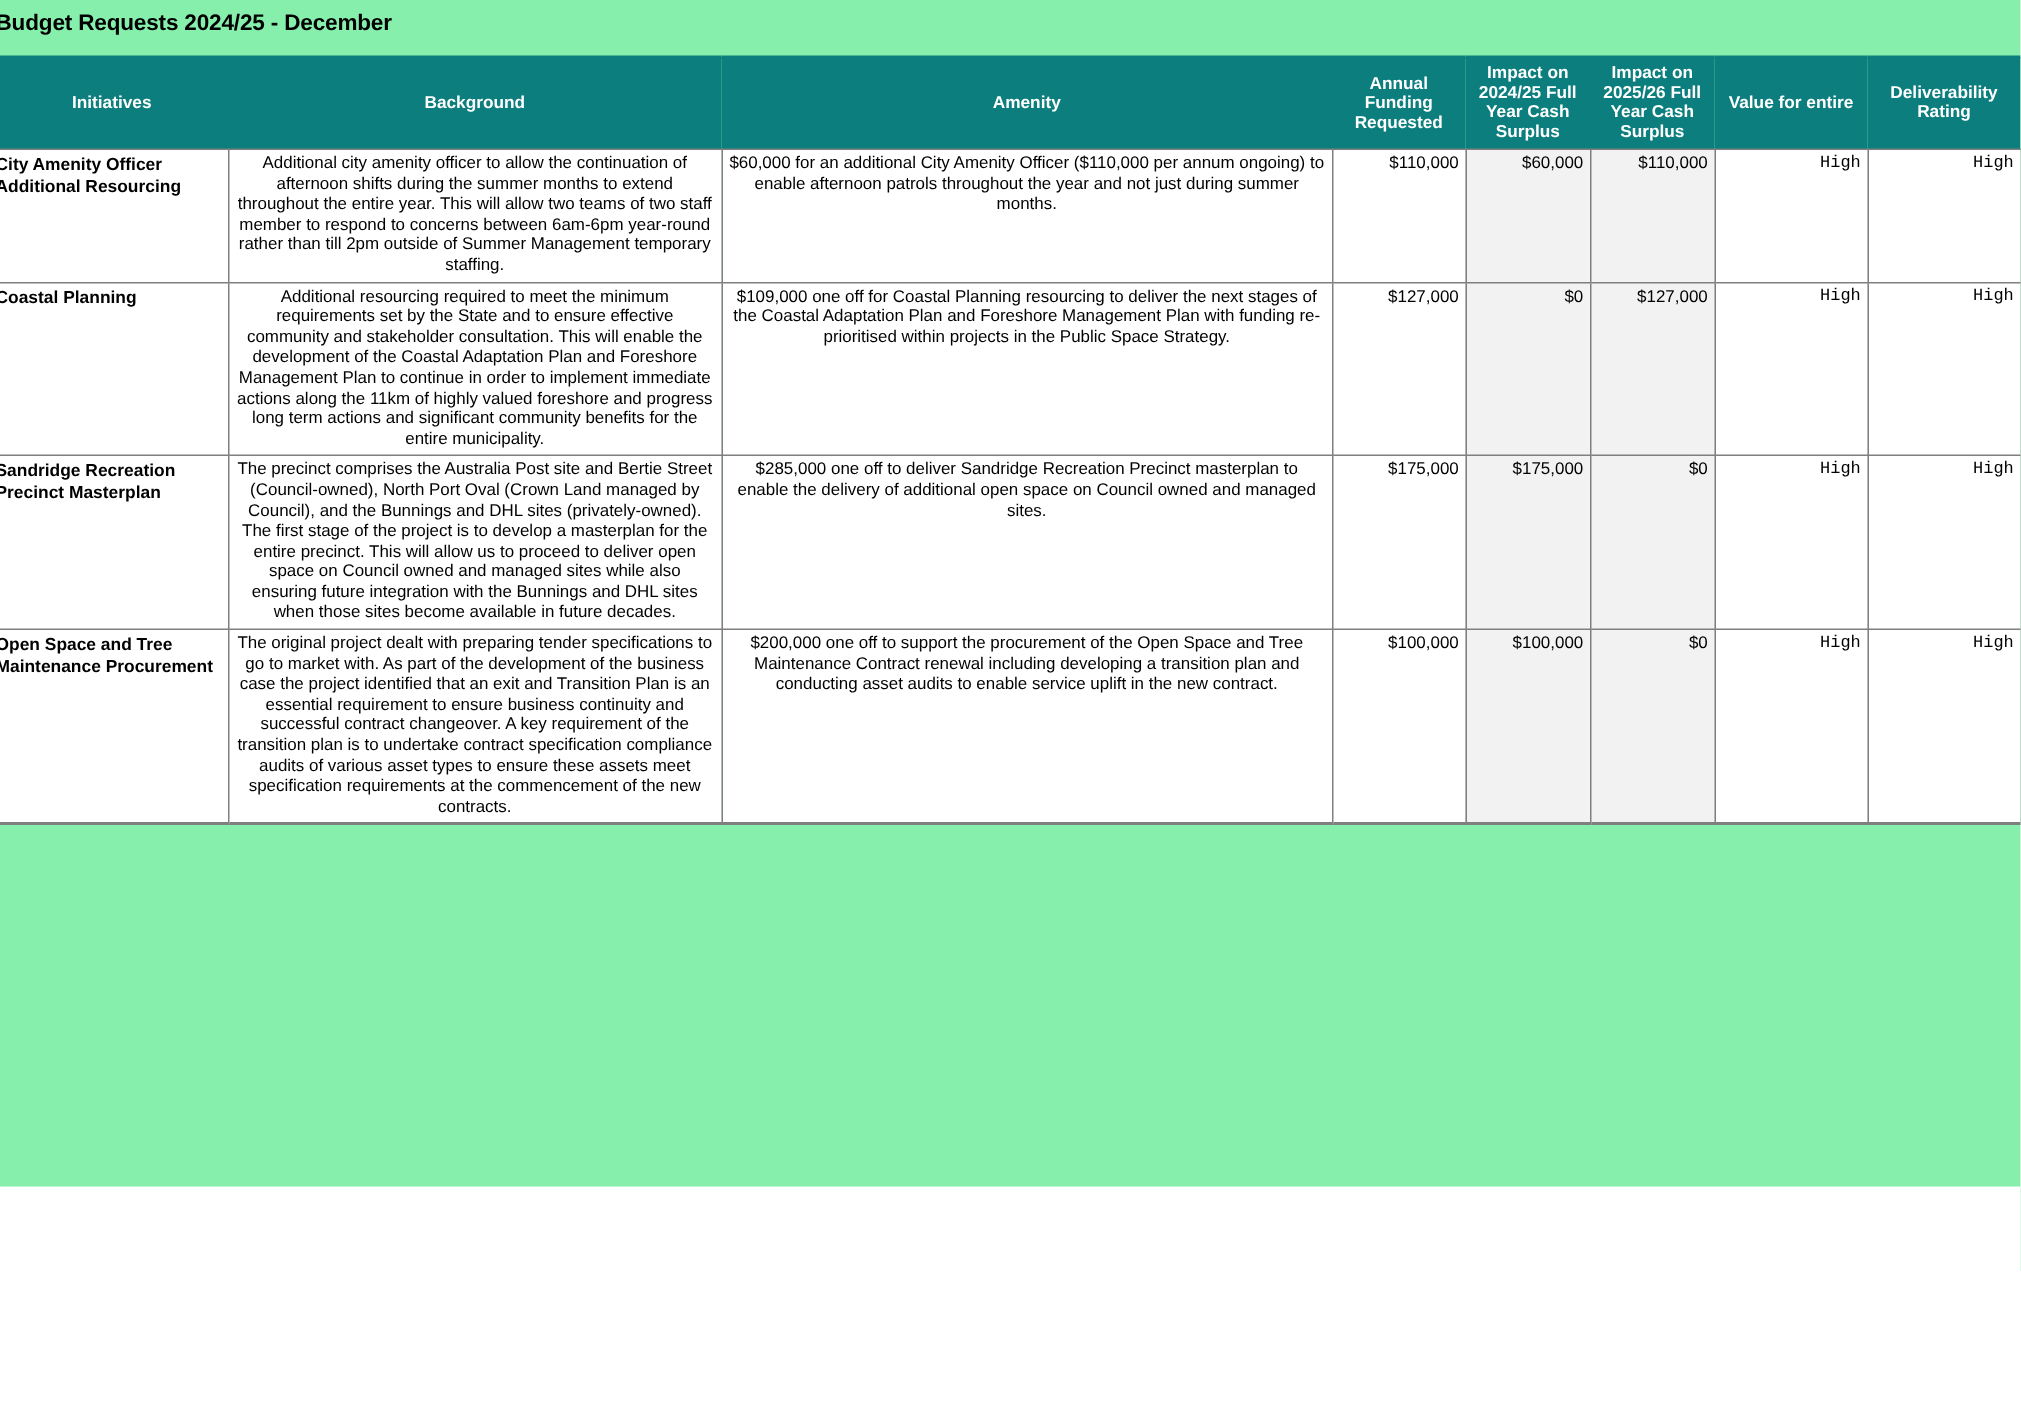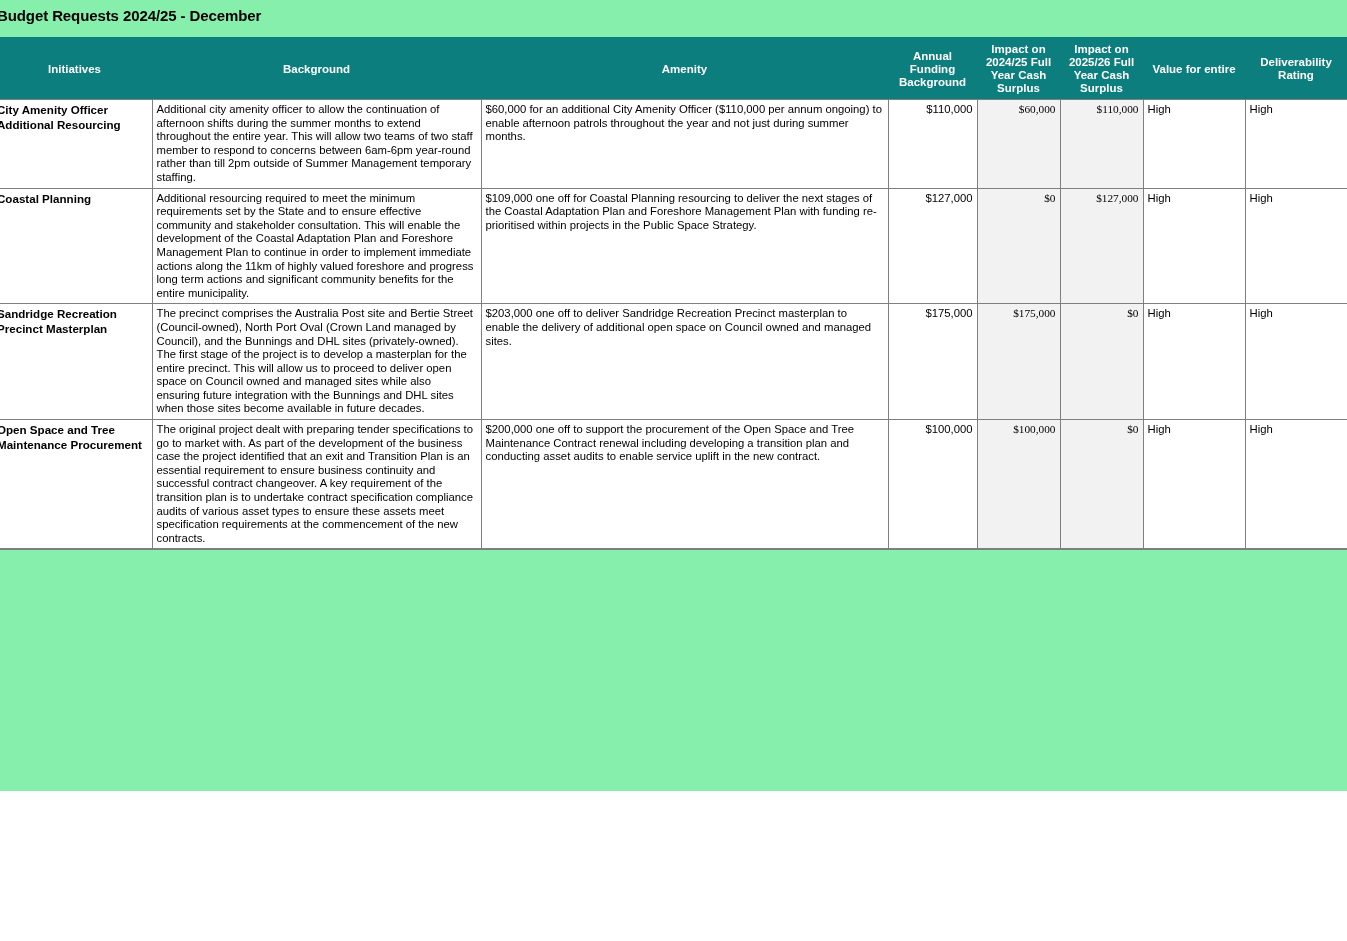--- a/index.html
+++ b/index.html
@@ -96,40 +96,40 @@
 
   tbody td.initiative {
     font-weight: bold;
     border-left: none;
     padding-left: 0px;
     line-height: 14.6px;
     font-size: 11.6px;
   }
 
   tbody td.body-text {
-    text-align: left;
+    text-align: center;
     hyphens: none;
   }
 
   tbody td.num {
     text-align: right;
     padding-right: 4px;
     white-space: nowrap;
   }
 
   tbody td.num-shaded {
     text-align: right;
     padding-right: 4px;
     white-space: nowrap;
     background: #f2f2f2;
-    font-family: Liberation Serif, serif;
   }
 
   tbody td.rating {
-    text-align: left;
+    text-align: right;
+    font-family: Liberation Mono, monospace;
   }
 
   tbody tr.last-row td {
     border-bottom: 2px solid #7f7f7f;
   }
 </style>
 </head>
 <body>
 
 <div class="page">
@@ -146,21 +146,21 @@
         <col class="c-imp1">
         <col class="c-imp2">
         <col class="c-vfm">
         <col class="c-del">
       </colgroup>
       <thead>
         <tr>
           <th>Initiatives</th>
           <th>Background</th>
           <th>Amenity</th>
-          <th class="hdr-narrow">Annual Funding Background</th>
+          <th class="hdr-narrow">Annual Funding Requested</th>
           <th class="hdr-narrow">Impact on 2024/25 Full Year Cash Surplus</th>
           <th class="hdr-narrow">Impact on 2025/26 Full Year Cash Surplus</th>
           <th>Value for entire</th>
           <th>Deliverability Rating</th>
         </tr>
       </thead>
       <tbody>
 
         <tr>
           <td class="initiative">City Amenity Officer Additional Resourcing</td>
@@ -180,21 +180,21 @@
           <td class="num">$127,000</td>
           <td class="num-shaded">$0</td>
           <td class="num-shaded">$127,000</td>
           <td class="rating">High</td>
           <td class="rating">High</td>
         </tr>
 
         <tr>
           <td class="initiative">Sandridge Recreation Precinct Masterplan</td>
           <td class="body-text">The precinct comprises the Australia Post site and Bertie Street (Council-owned), North Port Oval (Crown Land managed by Council), and the Bunnings and DHL sites (privately-owned). The first stage of the project is to develop a masterplan for the entire precinct. This will allow us to proceed to deliver open space on Council owned and managed sites while also ensuring future integration with the Bunnings and DHL sites when those sites become available in future decades.</td>
-          <td class="body-text">$203,000 one off to deliver Sandridge Recreation Precinct masterplan to enable the delivery of additional open space on Council owned and managed sites.</td>
+          <td class="body-text">$285,000 one off to deliver Sandridge Recreation Precinct masterplan to enable the delivery of additional open space on Council owned and managed sites.</td>
           <td class="num">$175,000</td>
           <td class="num-shaded">$175,000</td>
           <td class="num-shaded">$0</td>
           <td class="rating">High</td>
           <td class="rating">High</td>
         </tr>
 
         <tr class="last-row">
           <td class="initiative">Open Space and Tree Maintenance Procurement</td>
           <td class="body-text">The original project dealt with preparing tender specifications to go to market with. As part of the development of the business case the project identified that an exit and Transition Plan is an essential requirement to ensure business continuity and successful contract changeover. A key requirement of the transition plan is to undertake contract specification compliance audits of various asset types to ensure these assets meet specification requirements at the commencement of the new contracts.</td>

